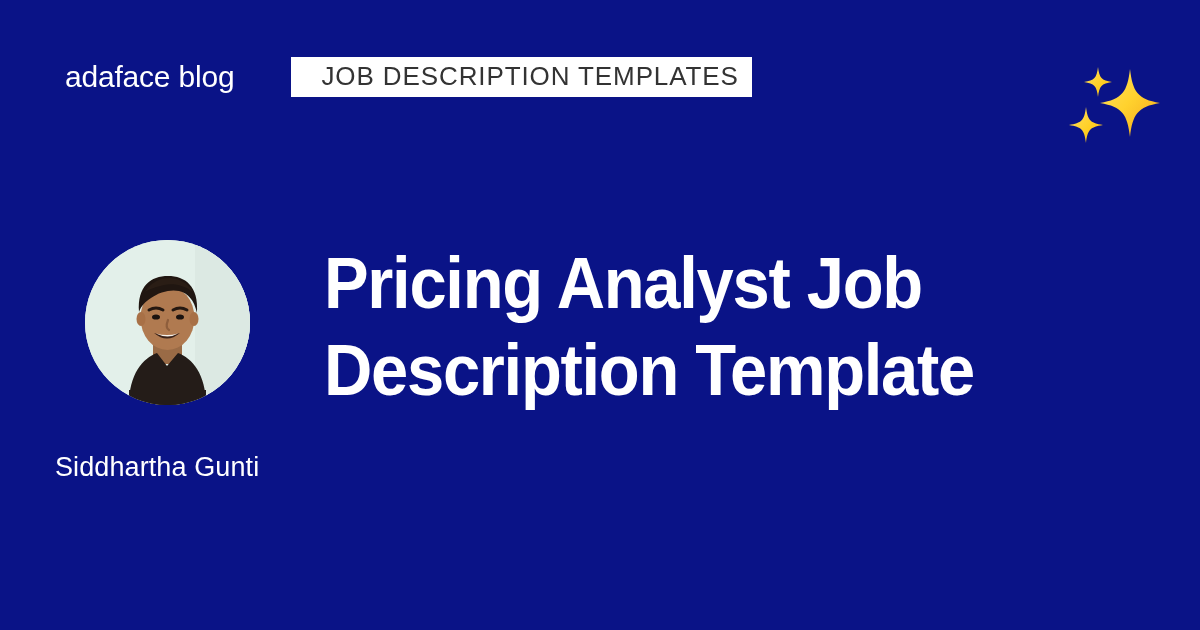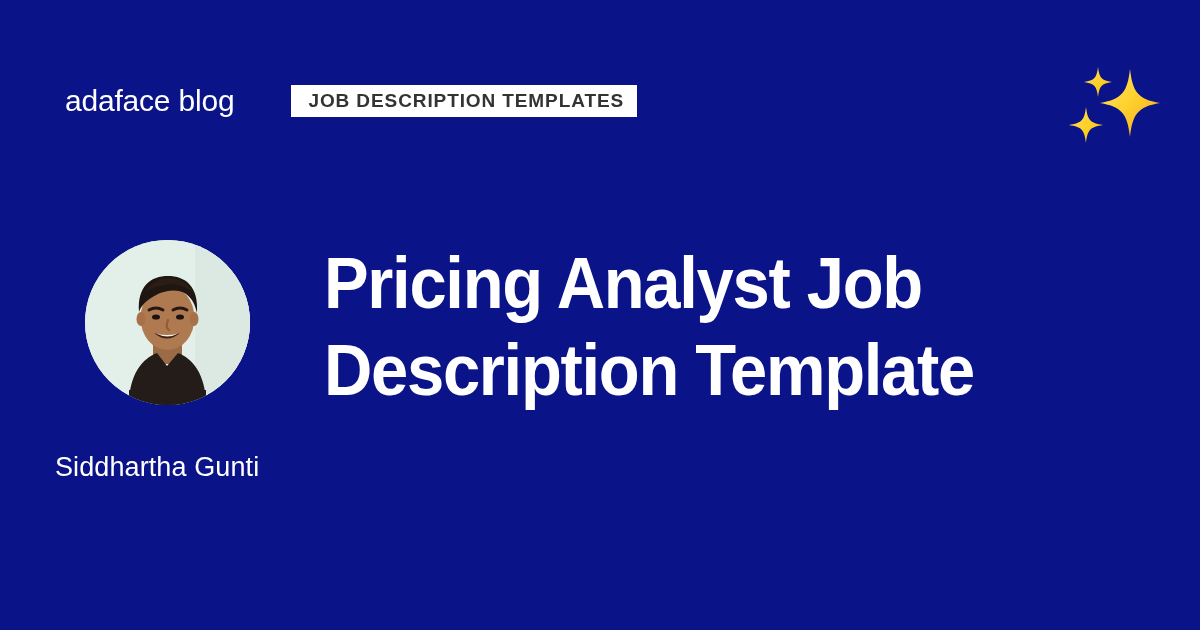--- a/index.html
+++ b/index.html
@@ -13,45 +13,45 @@
   body {
     background:#0A1387;
     font-family:"Liberation Sans", sans-serif;
     position:relative;
     -webkit-font-smoothing:antialiased;
   }
 
   
   .header {
     position:absolute;
-    top:78px;
+    top:54px;
     left:65px;
     right:0;
     height:46px;
     display:flex;
     align-items:center;
   }
 
   .brand {
     font-size:30px;
     font-weight:500;
     color:#FFFFFF;
     letter-spacing:-0.2px;
     white-space:nowrap;
     line-height:1;
   }
 
   .badge {
     margin-left:57px;
     background:#FFFFFF;
     color:#333333;
-    font-size:19px;
-    font-weight:700;
+    font-size:26px;
+    font-weight:400;
     letter-spacing:0.9px;
-    padding:6px 13px 7px 17px;
+    padding:6px 13px 7px 30px;
     white-space:nowrap;
     line-height:1.05;
   }
 
   
   .sparkles {
     position:absolute;
     top:55px;
     right:36px;
     width:96px;

